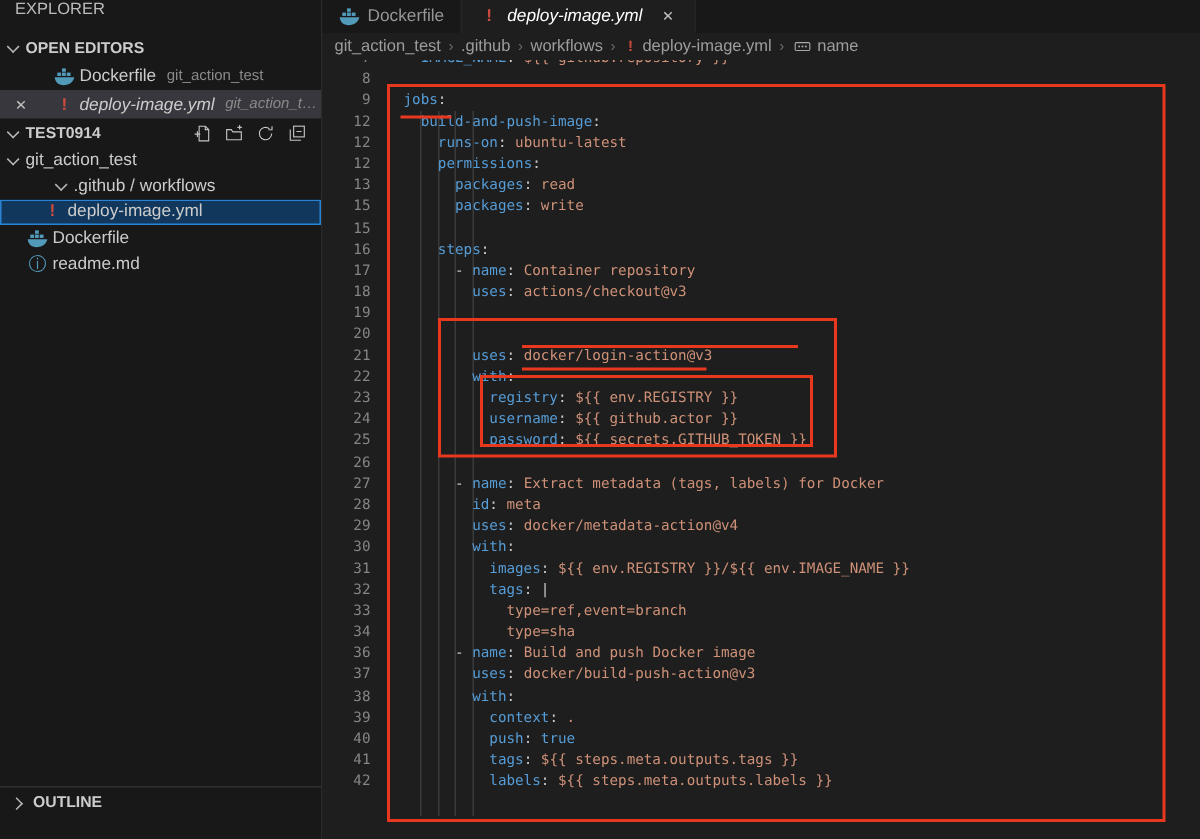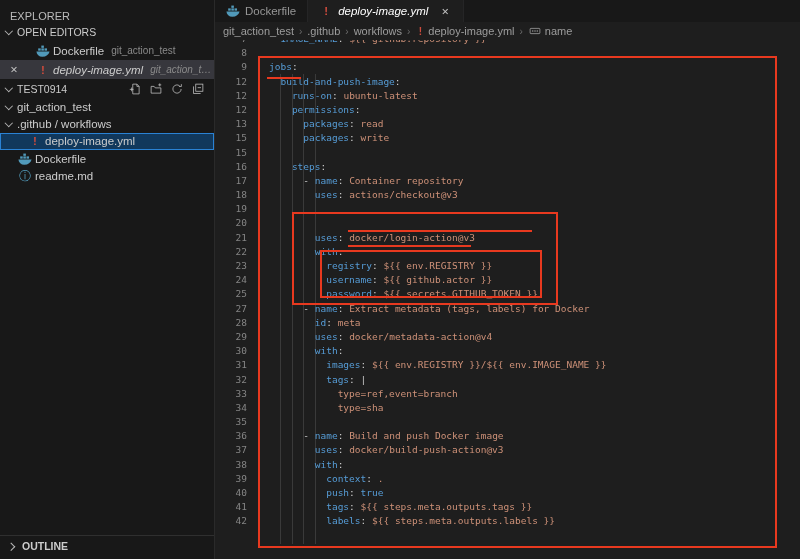--- a/index.html
+++ b/index.html
@@ -6,45 +6,45 @@
   body{
     width:800px;height:559px;overflow:hidden;position:relative;
     background:#1e1e1e;font-family:"Liberation Sans",sans-serif;
     -webkit-font-smoothing:antialiased;
   }
   .app{position:absolute;inset:0;display:flex}
 
   
   .sidebar{flex:0 0 215px;width:215px;background:#181818;color:#cccccc;
     display:flex;flex-direction:column;border-right:1px solid #2a2a2a;box-sizing:border-box}
-  .sb-title{height:22px;display:flex;align-items:flex-end;justify-content:space-between;
+  .sb-title{height:22px;display:flex;align-items:flex-start;justify-content:space-between;
     padding:0 12px 0 10px;font-size:11px;color:#bbbbbb;flex:0 0 22px}
   .sec-h{height:19px;flex:0 0 19px;display:flex;align-items:center;gap:3px;
-    padding-left:4px;font-size:10.5px;font-weight:normal;color:#cccccc;cursor:pointer}
+    padding-left:4px;font-size:10.5px;font-weight:bold;color:#cccccc;cursor:pointer}
   .actions{margin-left:auto;display:flex;gap:7px;padding-right:9px;align-items:center}
   .actions .ic{cursor:pointer}
 
   .oe-row{height:19px;flex:0 0 19px;display:flex;align-items:center;position:relative;
     padding-left:36px;font-size:11.5px;color:#cccccc;cursor:pointer;white-space:nowrap}
   .oe-row.sel{background:#37373d}
   .oe-row .name{margin-left:3px}
   .oe-row .desc{margin-left:7px;color:#8a8a8a;font-size:10px;overflow:hidden;
     text-overflow:ellipsis;max-width:80px}
   .italic{font-style:italic}
   .oe-close{position:absolute;left:7px;top:0;height:19px;display:flex;align-items:center}
 
   .tree{display:flex;flex-direction:column}
   .tree-row{height:17.4px;flex:0 0 17.4px;display:flex;align-items:center;font-size:11.5px;
     color:#cccccc;cursor:pointer;box-sizing:border-box;white-space:nowrap}
   .tree-row.sel{background:#11385c;box-shadow:inset 0 0 0 1px #2a82d4}
   .tree-row .name{margin-left:3px}
 
   .outline-row{margin-top:auto;height:20px;flex:0 0 20px;border-top:1px solid #2f2f2f;
     display:flex;align-items:center;gap:5px;padding-left:7px;font-size:10.5px;
-    font-weight:bold;color:#cccccc;cursor:pointer;margin-bottom:3px}
+    font-weight:bold;color:#cccccc;cursor:pointer;margin-bottom:14px}
 
   
   .ic{display:inline-flex;align-items:center;justify-content:center;width:14px;flex:0 0 14px;
     font-style:normal}
   .ic svg{display:block}
   .ic-yaml-warning{color:#cc4b3d;font-weight:bold;font-size:11.5px}
   .ic-info{color:#519aba;font-size:12px;font-weight:normal}
   .ic-close{font-size:9.5px;color:#c0c0c0;font-weight:normal}
   .ic-ellipsis{font-weight:bold;font-size:12px;letter-spacing:1px;color:#cccccc;cursor:pointer}
   .chev{width:10px;height:10px;position:relative;flex:0 0 10px;display:inline-block}
@@ -153,21 +153,21 @@
               <path d="M2 4.5v9.5h9.5"></path>
             </svg>
           </span>
         </span>
     </div>
     <div id="tree" class="tree">
         <div class="tree-row" style="padding-left: 4px;">
           <span class="chev"></span>
           <span class="name">git_action_test</span>
         </div>
-        <div class="tree-row" style="padding-left: 4px;">
+        <div class="tree-row" style="padding-left: 4px; margin-left: 32px;">
           <span class="chev"></span>
           <span class="name">.github / workflows</span>
         </div>
         <div class="tree-row sel" style="padding-left: 28px;">
           <span class="ic ic-yaml-warning">!</span>
           <span class="name">deploy-image.yml</span>
         </div>
         <div class="tree-row" style="padding-left: 18px;">
           <span class="ic ic-docker-whale">
             <svg width="14" height="14" viewBox="0 0 16 16">
@@ -266,29 +266,29 @@
           <div class="line"><span class="ln">16</span><span class="lc"><span class="tk-w">    </span><span class="tk-k">steps</span><span class="tk-p">:</span></span></div>
           <div class="line"><span class="ln">17</span><span class="lc"><span class="tk-w">      </span><span class="tk-p">- </span><span class="tk-k">name</span><span class="tk-p">:</span><span class="tk-w"> </span><span class="tk-v">Container repository</span></span></div>
           <div class="line"><span class="ln">18</span><span class="lc"><span class="tk-w">        </span><span class="tk-k">uses</span><span class="tk-p">:</span><span class="tk-w"> </span><span class="tk-v">actions/checkout@v3</span></span></div>
           <div class="line"><span class="ln">19</span><span class="lc"></span></div>
           <div class="line"><span class="ln">20</span></div>
           <div class="line"><span class="ln">21</span><span class="lc"><span class="tk-w">        </span><span class="tk-k">uses</span><span class="tk-p">:</span><span class="tk-w"> </span><span class="tk-v">docker/login-action@v3</span></span></div>
           <div class="line"><span class="ln">22</span><span class="lc"><span class="tk-w">        </span><span class="tk-k">with</span><span class="tk-p">:</span></span></div>
           <div class="line"><span class="ln">23</span><span class="lc"><span class="tk-w">          </span><span class="tk-k">registry</span><span class="tk-p">:</span><span class="tk-w"> </span><span class="tk-v">${{ env.REGISTRY }}</span></span></div>
           <div class="line"><span class="ln">24</span><span class="lc"><span class="tk-w">          </span><span class="tk-k">username</span><span class="tk-p">:</span><span class="tk-w"> </span><span class="tk-v">${{ github.actor }}</span></span></div>
           <div class="line"><span class="ln">25</span><span class="lc"><span class="tk-w">          </span><span class="tk-k">password</span><span class="tk-p">:</span><span class="tk-w"> </span><span class="tk-v">${{ secrets.GITHUB_TOKEN }}</span></span></div>
+          <div class="line"><span class="ln">26</span><span class="lc"></span></div>
           <div class="line"><span class="ln">27</span><span class="lc"><span class="tk-w">      </span><span class="tk-p">- </span><span class="tk-k">name</span><span class="tk-p">:</span><span class="tk-w"> </span><span class="tk-v">Extract metadata (tags, labels) for Docker</span></span></div>
           <div class="line"><span class="ln">28</span><span class="lc"><span class="tk-w">        </span><span class="tk-k">id</span><span class="tk-p">:</span><span class="tk-w"> </span><span class="tk-v">meta</span></span></div>
           <div class="line"><span class="ln">29</span><span class="lc"><span class="tk-w">        </span><span class="tk-k">uses</span><span class="tk-p">:</span><span class="tk-w"> </span><span class="tk-v">docker/metadata-action@v4</span></span></div>
           <div class="line"><span class="ln">30</span><span class="lc"><span class="tk-w">        </span><span class="tk-k">with</span><span class="tk-p">:</span></span></div>
           <div class="line"><span class="ln">31</span><span class="lc"><span class="tk-w">          </span><span class="tk-k">images</span><span class="tk-p">:</span><span class="tk-w"> </span><span class="tk-v">${{ env.REGISTRY }}/${{ env.IMAGE_NAME }}</span></span></div>
           <div class="line"><span class="ln">32</span><span class="lc"><span class="tk-w">          </span><span class="tk-k">tags</span><span class="tk-p">:</span><span class="tk-w"> </span><span class="tk-p">|</span></span></div>
           <div class="line"><span class="ln">33</span><span class="lc"><span class="tk-w">            </span><span class="tk-v">type=ref,event=branch</span></span></div>
           <div class="line"><span class="ln">34</span><span class="lc"><span class="tk-w">            </span><span class="tk-v">type=sha</span></span></div>
-          <div class="line"><span class="ln">35</span><span class="lc"></span></div>
           <div class="line"><span class="ln">36</span><span class="lc"><span class="tk-w">      </span><span class="tk-p">- </span><span class="tk-k">name</span><span class="tk-p">:</span><span class="tk-w"> </span><span class="tk-v">Build and push Docker image</span></span></div>
           <div class="line"><span class="ln">37</span><span class="lc"><span class="tk-w">        </span><span class="tk-k">uses</span><span class="tk-p">:</span><span class="tk-w"> </span><span class="tk-v">docker/build-push-action@v3</span></span></div>
           <div class="line"><span class="ln">38</span><span class="lc"><span class="tk-w">        </span><span class="tk-k">with</span><span class="tk-p">:</span></span></div>
           <div class="line"><span class="ln">39</span><span class="lc"><span class="tk-w">          </span><span class="tk-k">context</span><span class="tk-p">:</span><span class="tk-w"> </span><span class="tk-v">.</span></span></div>
           <div class="line"><span class="ln">40</span><span class="lc"><span class="tk-w">          </span><span class="tk-k">push</span><span class="tk-p">:</span><span class="tk-w"> </span><span class="tk-b">true</span></span></div>
           <div class="line"><span class="ln">41</span><span class="lc"><span class="tk-w">          </span><span class="tk-k">tags</span><span class="tk-p">:</span><span class="tk-w"> </span><span class="tk-v">${{ steps.meta.outputs.tags }}</span></span></div>
           <div class="line"><span class="ln">42</span><span class="lc"><span class="tk-w">          </span><span class="tk-k">labels</span><span class="tk-p">:</span><span class="tk-w"> </span><span class="tk-v">${{ steps.meta.outputs.labels }}</span></span></div>
         </div>
     </div>
   </main>

